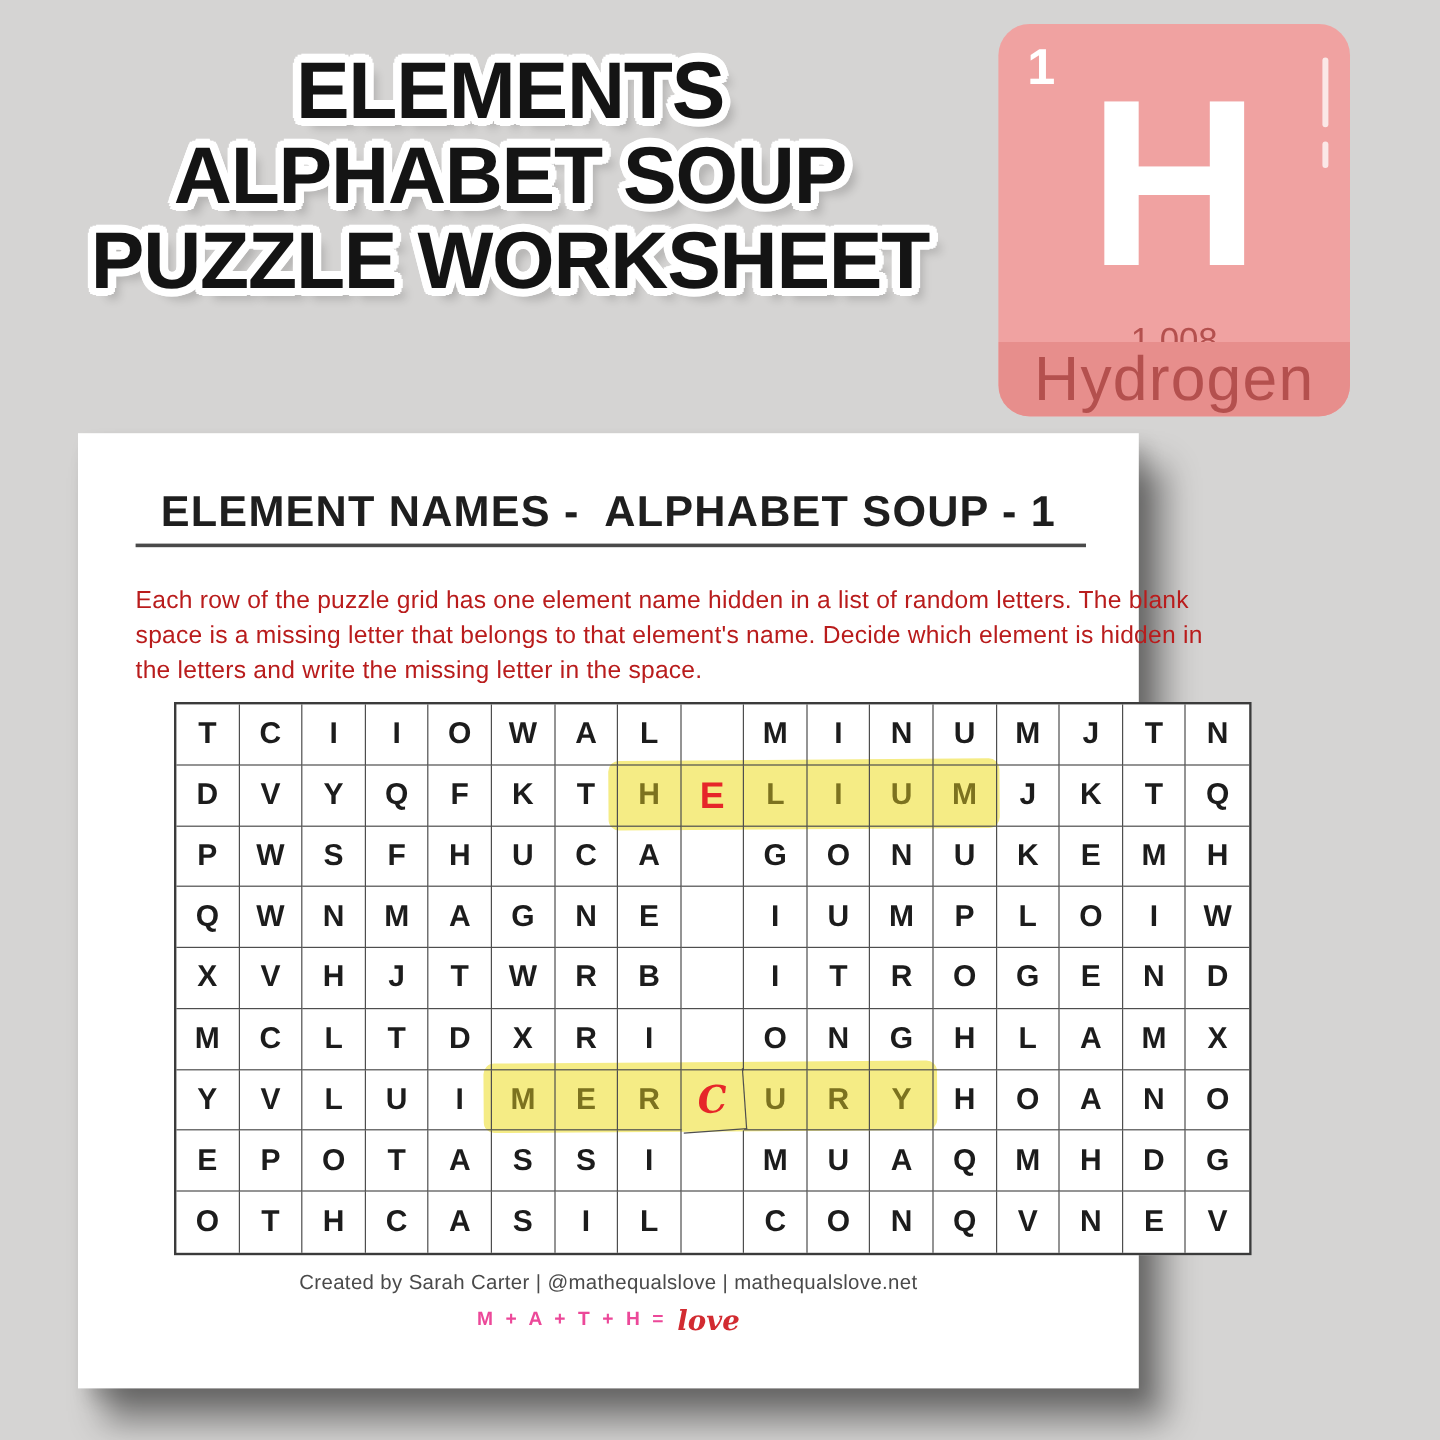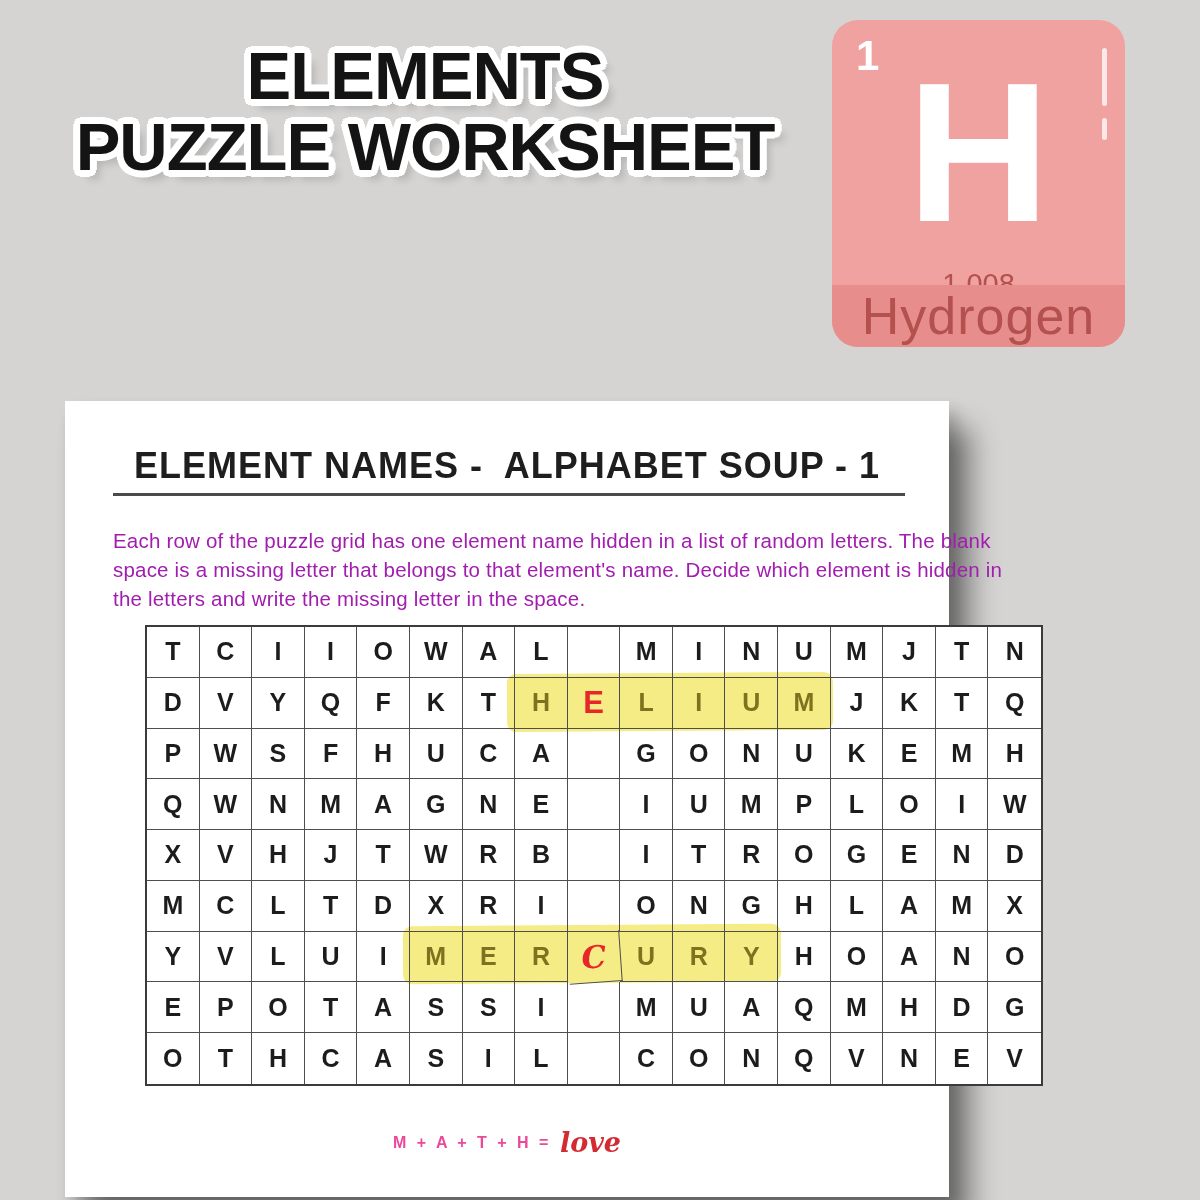--- a/index.html
+++ b/index.html
@@ -66,36 +66,35 @@
   }
   .shine{position:absolute;background:#fff;opacity:.75;width:5px;border-radius:3px;}
   .shine.long{right:18px;top:28px;height:58px;}
   .shine.short{right:18px;top:98px;height:22px;}
 
   
   .sheet{
     position:absolute;left:65px;top:361px;width:884px;height:796px;
     background:#ffffff;
     box-shadow:22px 28px 26px rgba(0,0,0,0.42), 8px 10px 14px rgba(0,0,0,0.18);
-    margin-top:40px;
   }
   .ws-title{
     position:absolute;left:0;right:0;top:44px;
     text-align:center;
     font-size:36px;font-weight:700;letter-spacing:1px;
     color:#1e1e1e;white-space:pre-wrap;
   }
   .ws-rule{
     position:absolute;left:48px;right:44px;top:92px;height:3px;
     background:#4a4a4a;
   }
   .ws-instructions{
     position:absolute;left:48px;top:125px;width:905px;
     font-size:20.5px;line-height:29px;letter-spacing:0.2px;
-    color:#a21caf;
+    color:#b91c1c;
   }
 
   
   .gridwrap{
     position:absolute;left:80px;top:224px;width:894px;height:457px;
     border:2px solid #3b3b3b;
     display:grid;
     grid-template-columns:repeat(17,1fr);
     grid-template-rows:repeat(9,1fr);
     background:#fff;
@@ -131,30 +130,31 @@
   .ws-logo{
     position:absolute;left:0;right:0;top:726px;
     text-align:center;
   }
   .logo-math{
     font-size:16px;font-weight:700;letter-spacing:3px;color:#ec4899;
     vertical-align:middle;
   }
   .logo-love{
     font-family:"DejaVu Serif", serif;font-style:italic;font-weight:700;
-    font-size:27px;color:#d22b31;vertical-align:middle;margin-left:4px;
+    font-size:23px;color:#d22b31;vertical-align:middle;margin-left:4px;
   }
 </style>
 </head>
 <body>
 
 <div class="stage">
 
   <div class="hero">
     <div class="hero-line">ELEMENTS</div>
+    <div class="hero-line">ALPHABET SOUP</div>
     <div class="hero-line">PUZZLE WORKSHEET</div>
   </div>
 
   <div class="card">
     <div class="card-number">1</div>
     <div class="shine long"></div>
     <div class="shine short"></div>
     <div class="card-symbol">H</div>
     <div class="card-mass">1.008</div>
     <div class="card-band">
@@ -318,19 +318,20 @@
         <div class="cell lr">C</div>
         <div class="cell lr">O</div>
         <div class="cell lr">N</div>
         <div class="cell lr">Q</div>
         <div class="cell lr">V</div>
         <div class="cell lr">N</div>
         <div class="cell lr">E</div>
         <div class="cell lc lr">V</div>
       </div>
 
+    <div class="ws-credit">Created by Sarah Carter  |  @mathequalslove  |  mathequalslove.net</div>
     <div class="ws-logo">
       <span class="logo-math">M + A + T + H =</span>
       <span class="logo-love">love</span>
     </div>
   </div>
 
 </div>
 
 </body></html>

